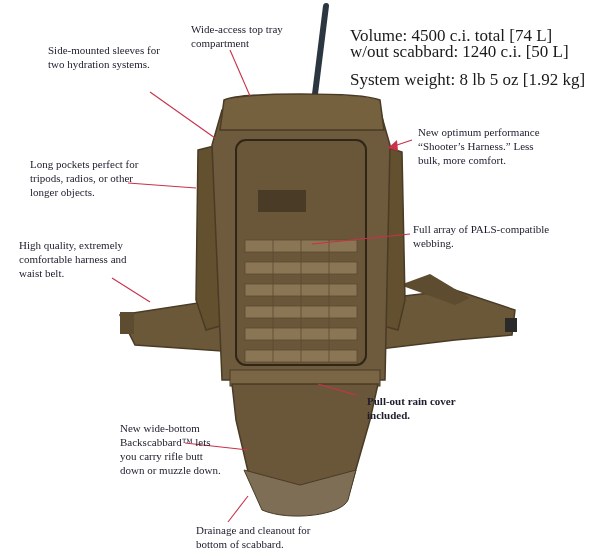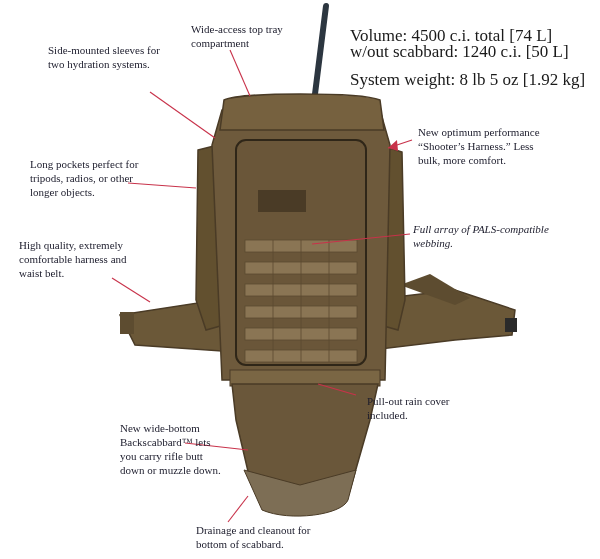--- a/index.html
+++ b/index.html
@@ -85,23 +85,23 @@
 two hydration systems.</div>
   <div class="label" style="left:30px; top:157px;">Long pockets perfect for
 tripods, radios, or other
 longer objects.</div>
   <div class="label" style="left:19px; top:238px;">High quality, extremely
 comfortable harness and
 waist belt.</div>
   <div class="label" style="left:418px; top:125px;">New optimum performance
 “Shooter’s Harness.”  Less
 bulk, more comfort.</div>
-  <div class="label" style="left:413px; top:222px;font-style:italic;">Full array of PALS-compatible
+  <div class="label" style="left:413px; top:222px;">Full array of PALS-compatible
 webbing.</div>
-  <div class="label" style="left:367px; top:394px;">Pull-out rain cover
+  <div class="label" style="left:367px; top:394px;font-weight:bold;">Pull-out rain cover
 included.</div>
   <div class="label" style="left:76px; top:421px;margin-left:44px;">New wide-bottom
 Backscabbard™ lets
 you carry rifle butt
 down or muzzle down.</div>
   <div class="label" style="left:196px; top:523px;">Drainage and cleanout for
 bottom of scabbard.</div>
 
 </div>
 

